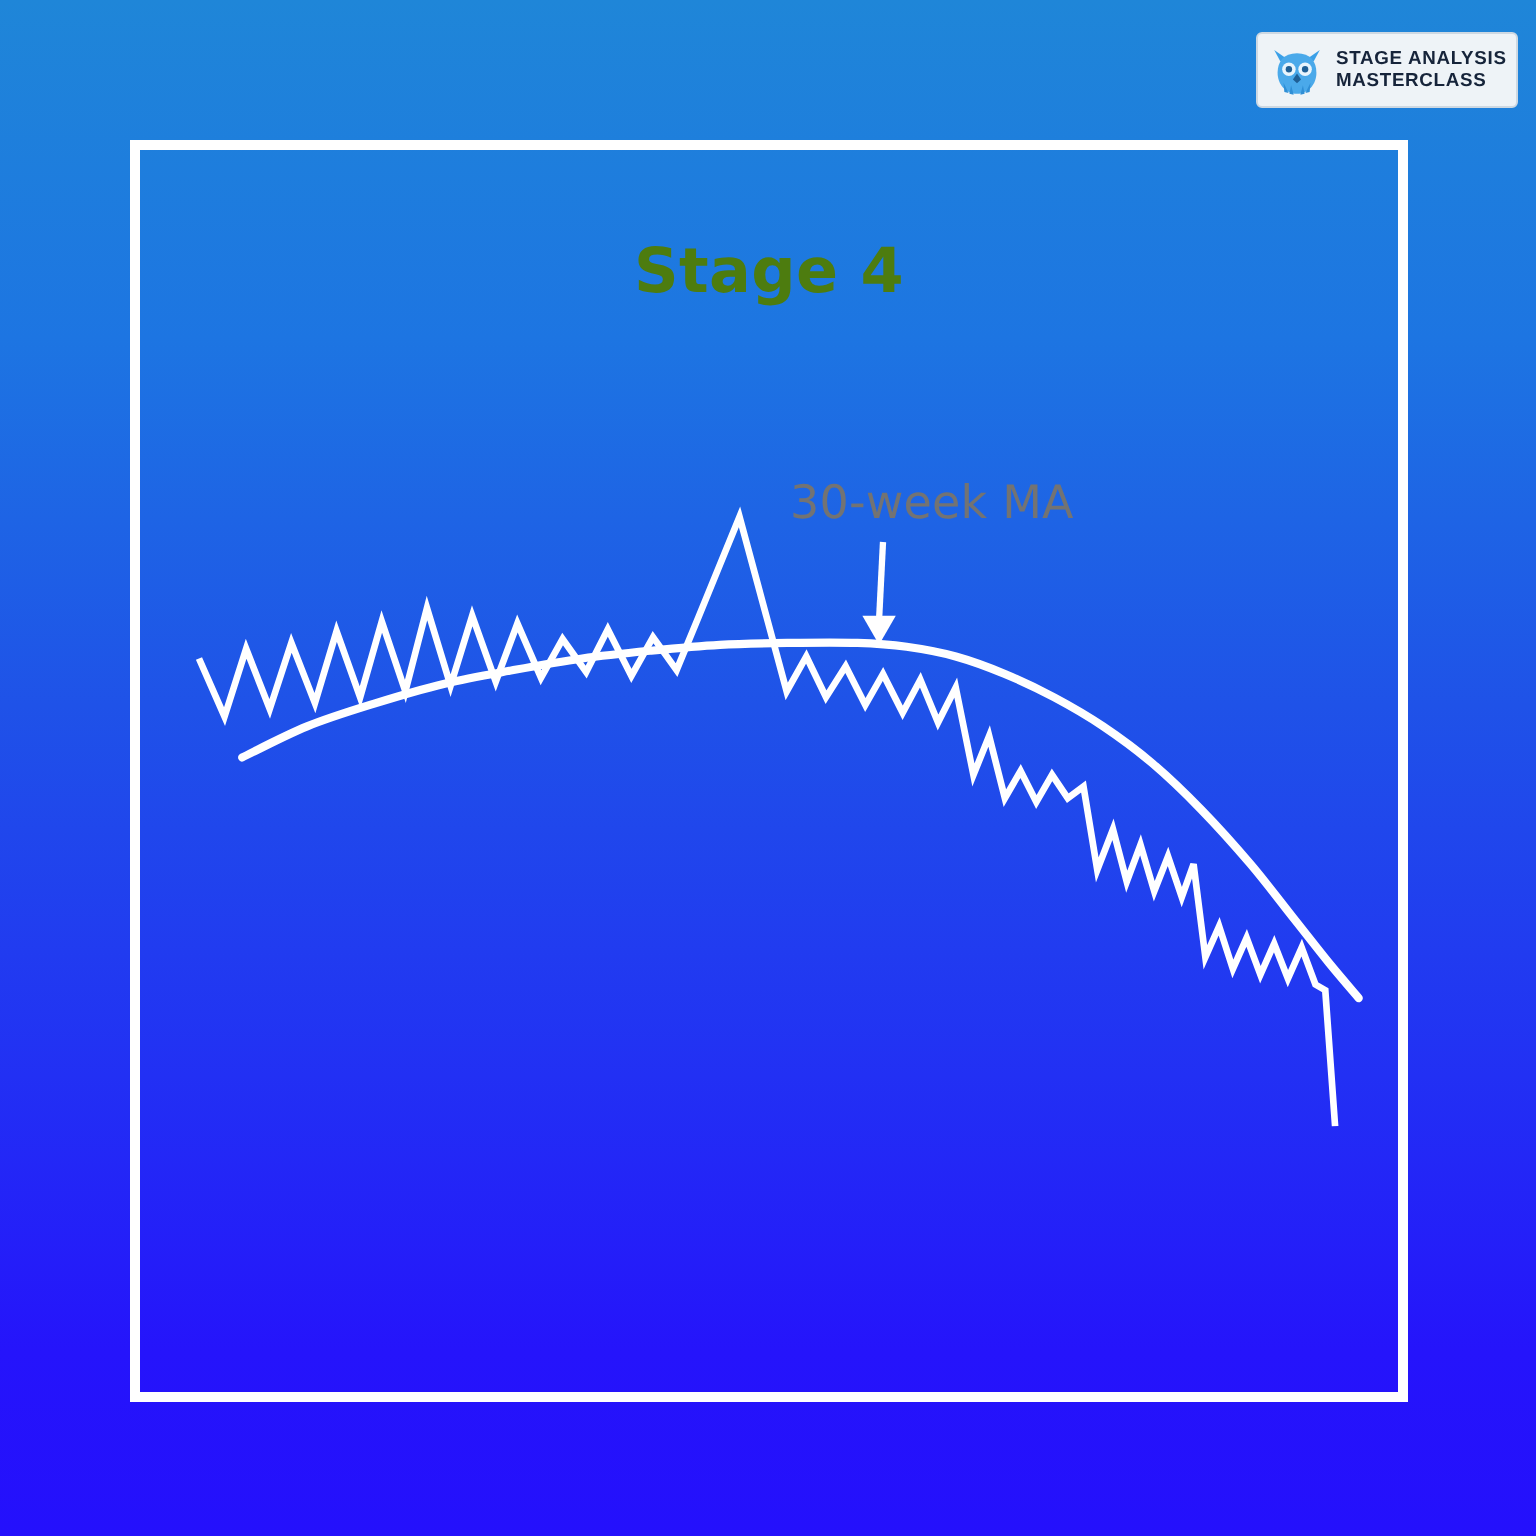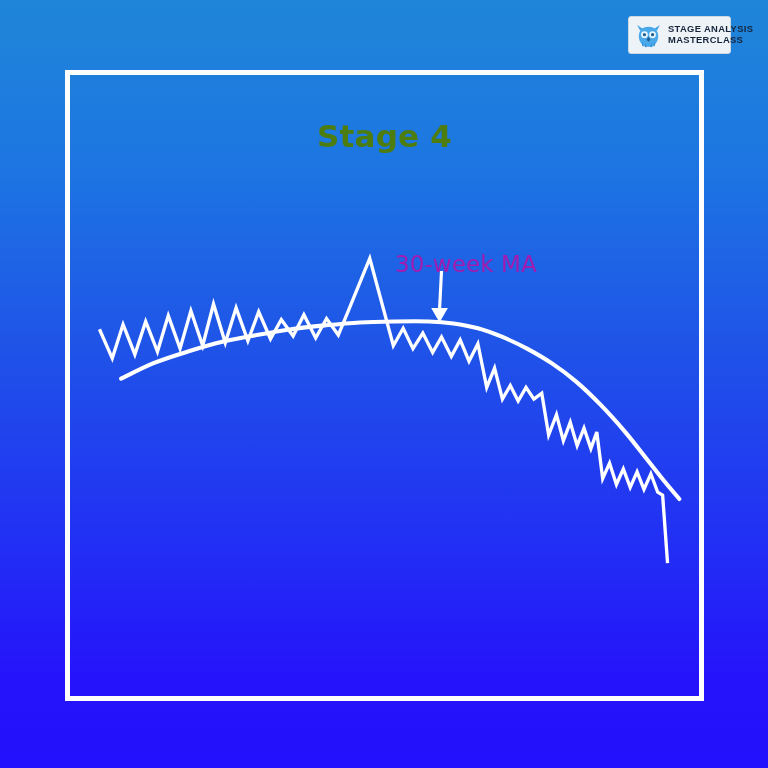--- a/index.html
+++ b/index.html
@@ -21,21 +21,21 @@
         #2230f4 70%,
         #2514fb 88%,
         #2410fc 100%);
   }
 
   
   #brand-logo {
     position: absolute;
     top: 16px;
     left: 628px;
-    width: 103px;
+    width: 131px;
     height: 38px;
     background: #eef3f7;
     border: 1px solid #cdd8e2;
     border-radius: 3px;
     display: flex;
     align-items: center;
     padding: 0 6px;
     gap: 6px;
   }
   #brand-logo .owl-mark {
@@ -80,22 +80,22 @@
     font-family: "DejaVu Sans", sans-serif;
     font-size: 31px;
     font-weight: 700;
     letter-spacing: 0.2px;
   }
 
   
   #ma-annotation-label {
     position: absolute;
     left: 325px;
-    top: 176px;
-    color: #a21caf;
+    top: 164px;
+    color: #737373;
     font-family: "DejaVu Sans", sans-serif;
     font-size: 23px;
     font-weight: 400;
     letter-spacing: 0.1px;
     white-space: nowrap;
   }
 
   
   #plot-svg {
     position: absolute;

